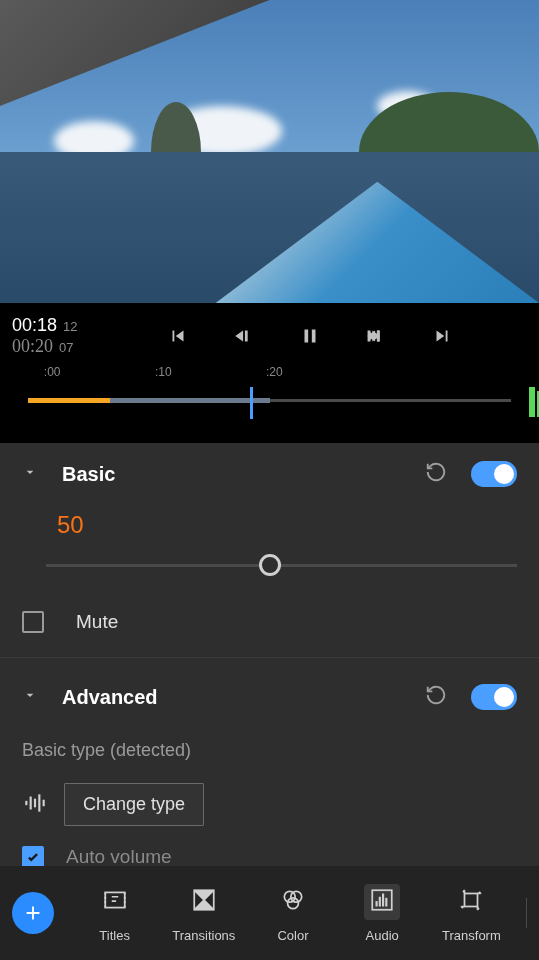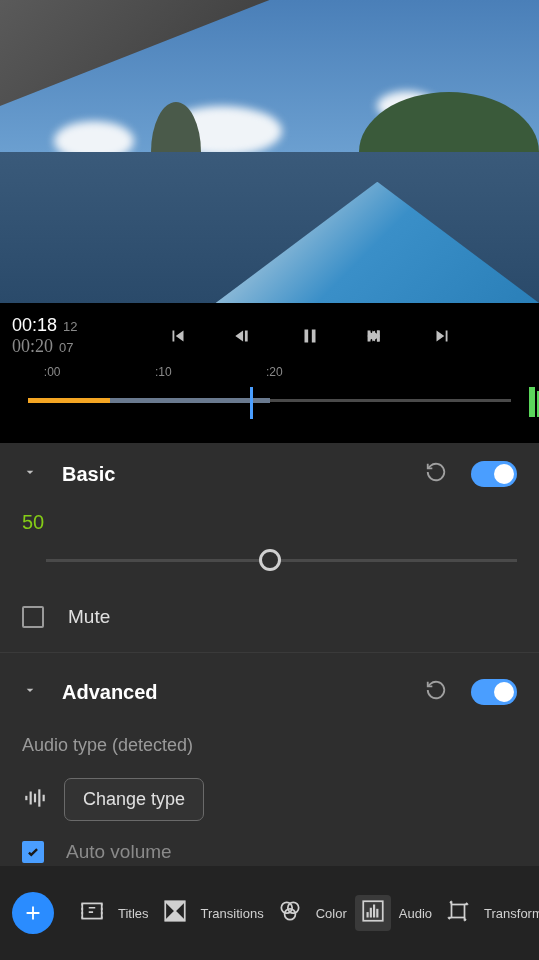--- a/index.html
+++ b/index.html
@@ -157,22 +157,23 @@
     align-items: center;
     padding: 6px 22px;
     gap: 12px;
   }
   .row-label {
     color: #9a9a9a;
     font-size: 18px;
     flex: 1;
   }
   .row-value {
-    color: #84cc16;
-    font-size: 20px;
+    color: #f97316;
+    font-size: 24px;
+    margin-left: 35px;
   }
   .slider-row {
     padding: 8px 22px 18px;
   }
   .slider {
     position: relative;
     height: 24px;
   }
   .slider-track {
     position: absolute; top: 11px; left: 24px; right: 0; height: 3px;
@@ -184,21 +185,21 @@
     border: 3px solid #d0d0d0;
     border-radius: 50%;
     background: #2e2e2e;
     top: 1px;
     cursor: pointer;
   }
   .checkbox-row {
     display: flex;
     align-items: center;
     padding: 16px 22px;
-    gap: 24px;
+    gap: 32px;
   }
   .checkbox {
     width: 22px; height: 22px;
     border: 2px solid #9a9a9a;
     border-radius: 2px;
     cursor: pointer;
     display: flex; align-items: center; justify-content: center;
   }
   .checkbox.checked {
     border-color: #4a9eff;
@@ -210,21 +211,21 @@
     font-size: 19px;
   }
   .divider { height: 1px; background: #3a3a3a; margin: 8px 0; }
   .audio-type-row {
     display: flex; align-items: center; padding: 10px 22px; gap: 16px;
   }
   .audio-icon { color: #d0d0d0; }
   .audio-type-label { color: #9a9a9a; font-size: 19px; flex: 1; }
   .change-btn {
     border: 1px solid #6a6a6a;
-    border-radius: 7px;
+    border-radius: 1px;
     padding: 10px 18px;
     color: #e0e0e0;
     font-size: 18px;
     background: #333;
     cursor: pointer;
   }
   .bottom-nav {
     height: 94px;
     background: #232323;
     display: flex;
@@ -238,21 +239,21 @@
     border-radius: 50%;
     display: flex; align-items: center; justify-content: center;
     color: #fff;
     cursor: pointer;
     margin-right: 14px;
     flex-shrink: 0;
   }
   .nav-item {
     flex: 1;
     display: flex;
-    flex-direction: row;
+    flex-direction: column;
     align-items: center;
     gap: 8px;
     cursor: pointer;
     color: #d0d0d0;
     padding: 8px 2px;
     border-radius: 4px;
   }
   .nav-item.active .nav-icon-box {
     background: #3a3a3a;
   }
@@ -390,21 +391,21 @@
     <span class="section-title">Advanced</span>
     <span class="reset-icon">
       <svg width="22" height="22" viewBox="0 0 24 24" fill="none" stroke="currentColor" stroke-width="2">
           <path d="M3 12a9 9 0 1 0 3-6.7L3 8"></path>
           <path d="M3 3v5h5"></path>
         </svg>
     </span>
     <div class="toggle"></div>
   </div>
   <div class="row" style="padding-top:12px;padding-bottom:12px;">
-    <span class="row-label">Audio type (detected)</span>
+    <span class="row-label">Basic type (detected)</span>
   </div>
   <div class="audio-type-row">
     <span class="audio-icon">
       <svg width="26" height="26" viewBox="0 0 24 24" fill="currentColor">
           <rect x="3" y="10" width="2" height="4"></rect>
           <rect x="7" y="6" width="2" height="12"></rect>
           <rect x="11" y="8" width="2" height="8"></rect>
           <rect x="15" y="4" width="2" height="16"></rect>
           <rect x="19" y="9" width="2" height="6"></rect>
         </svg>

